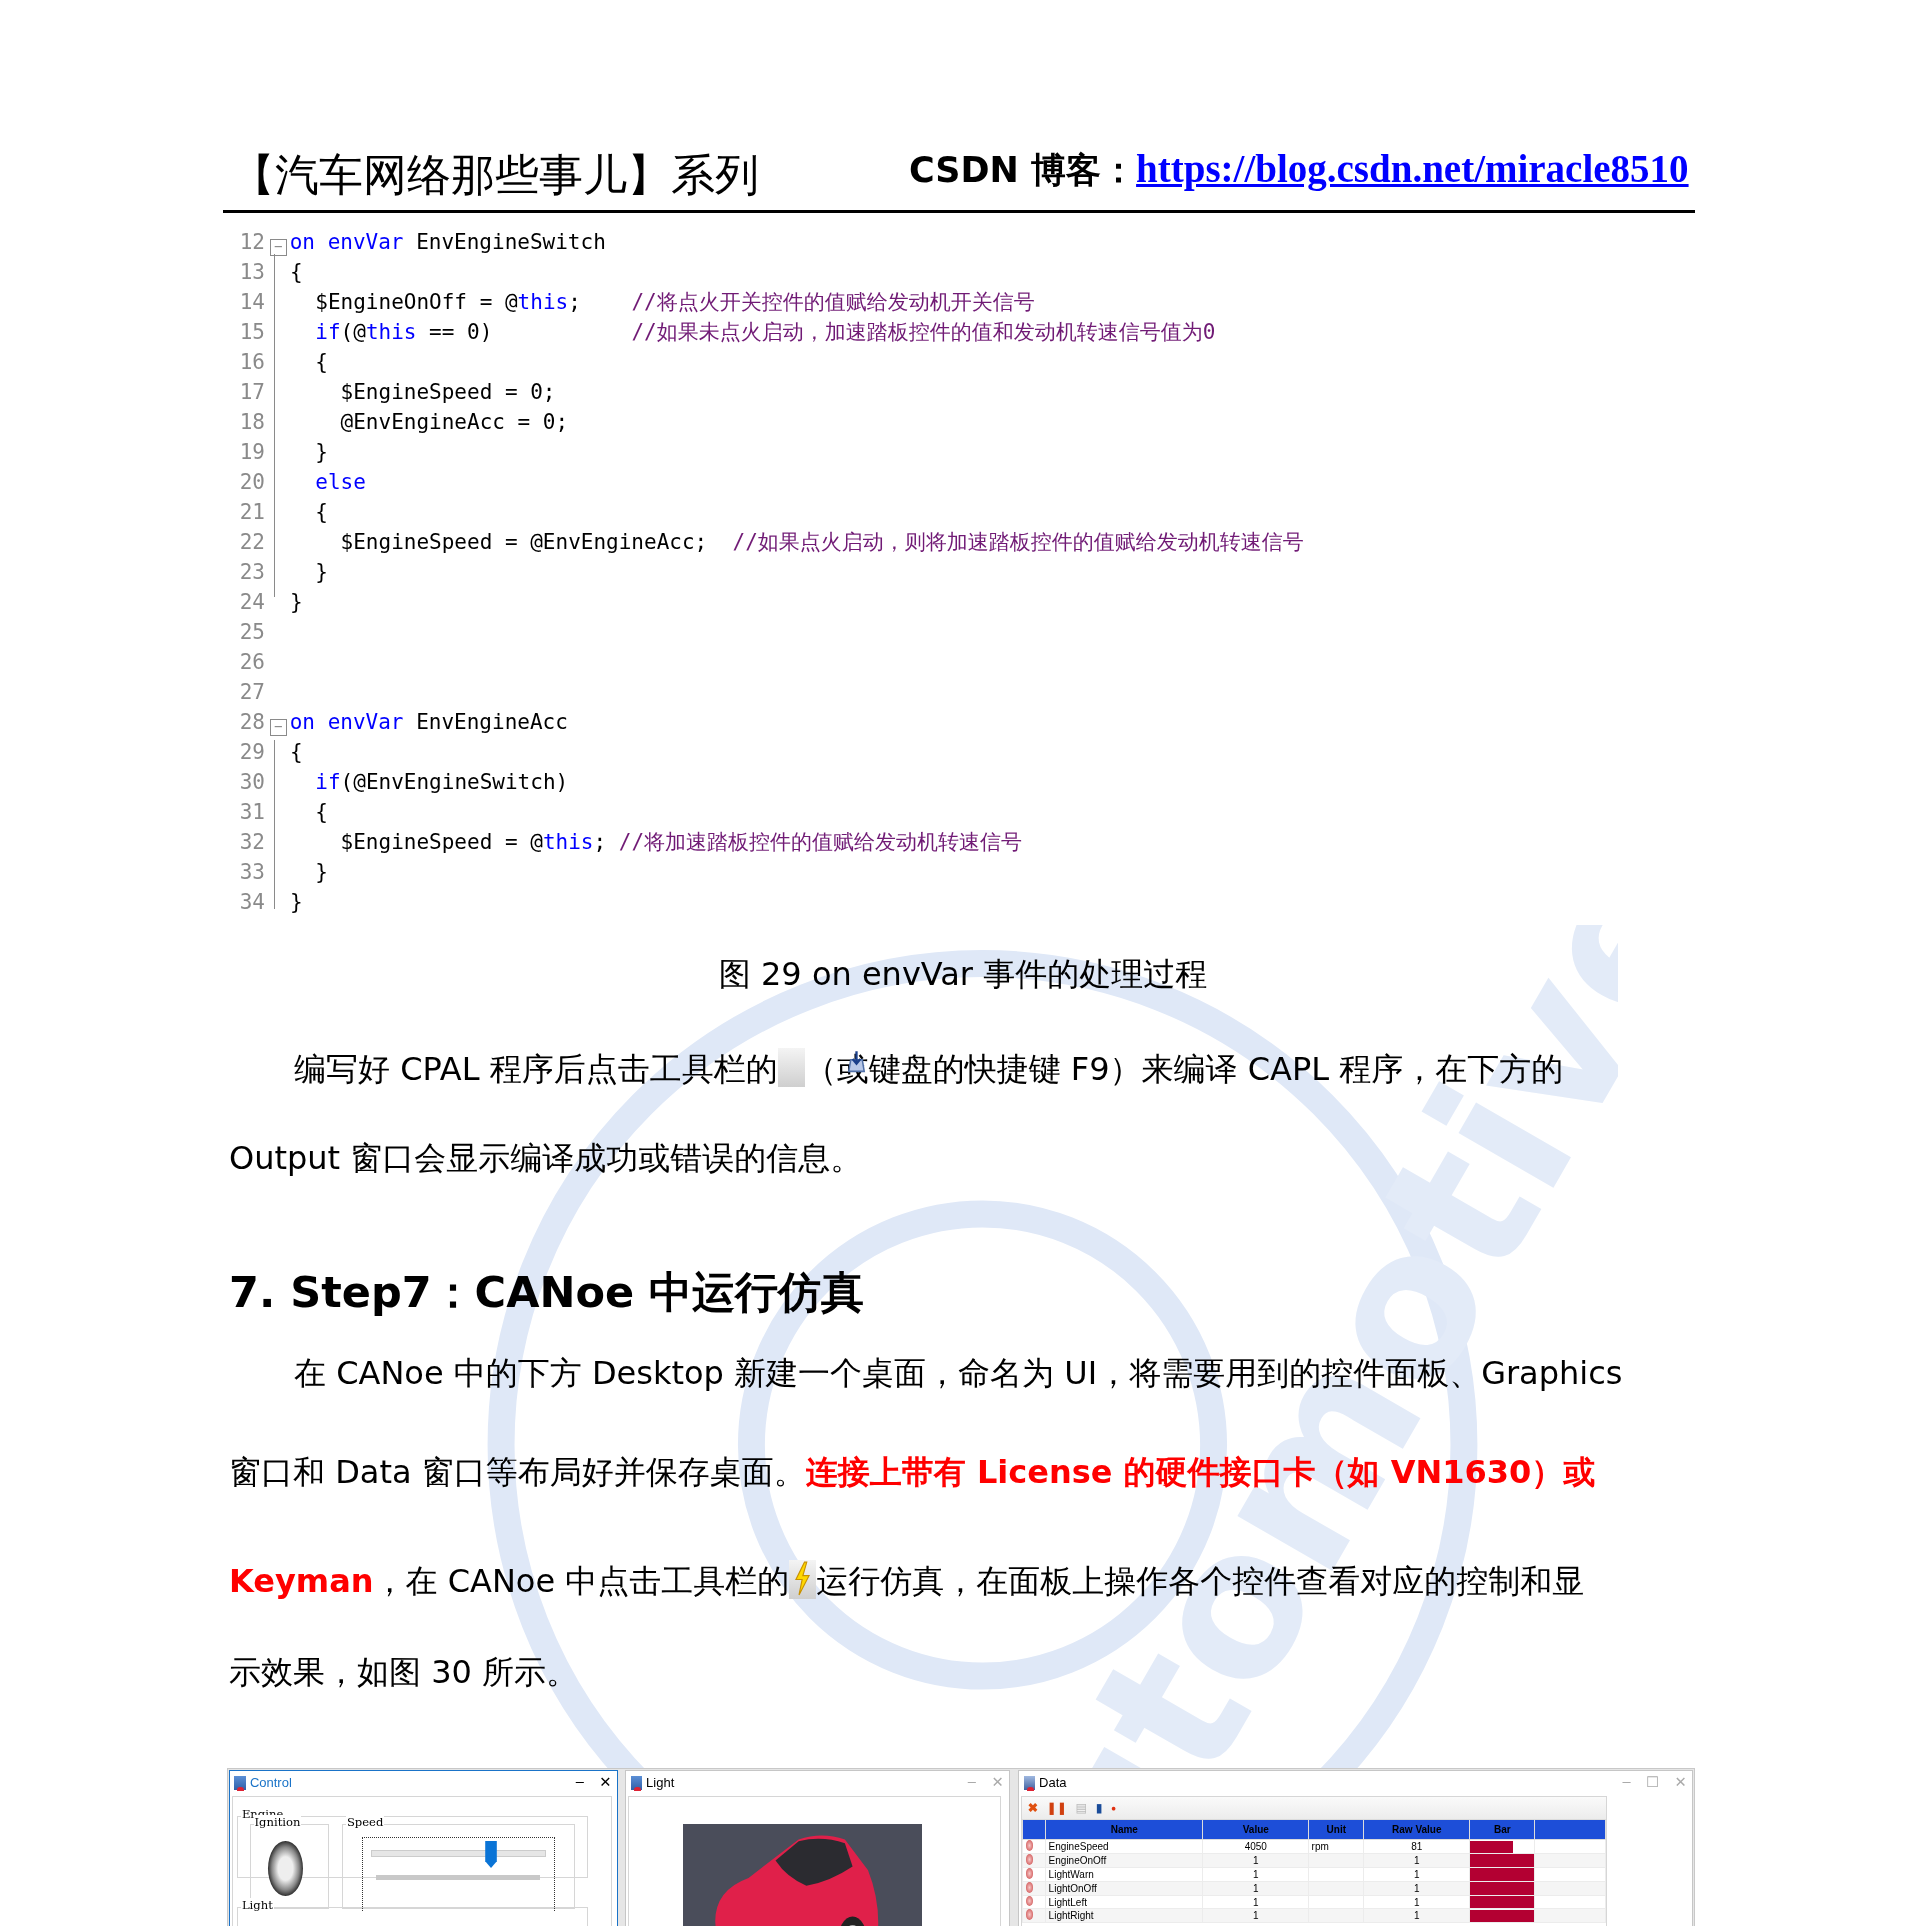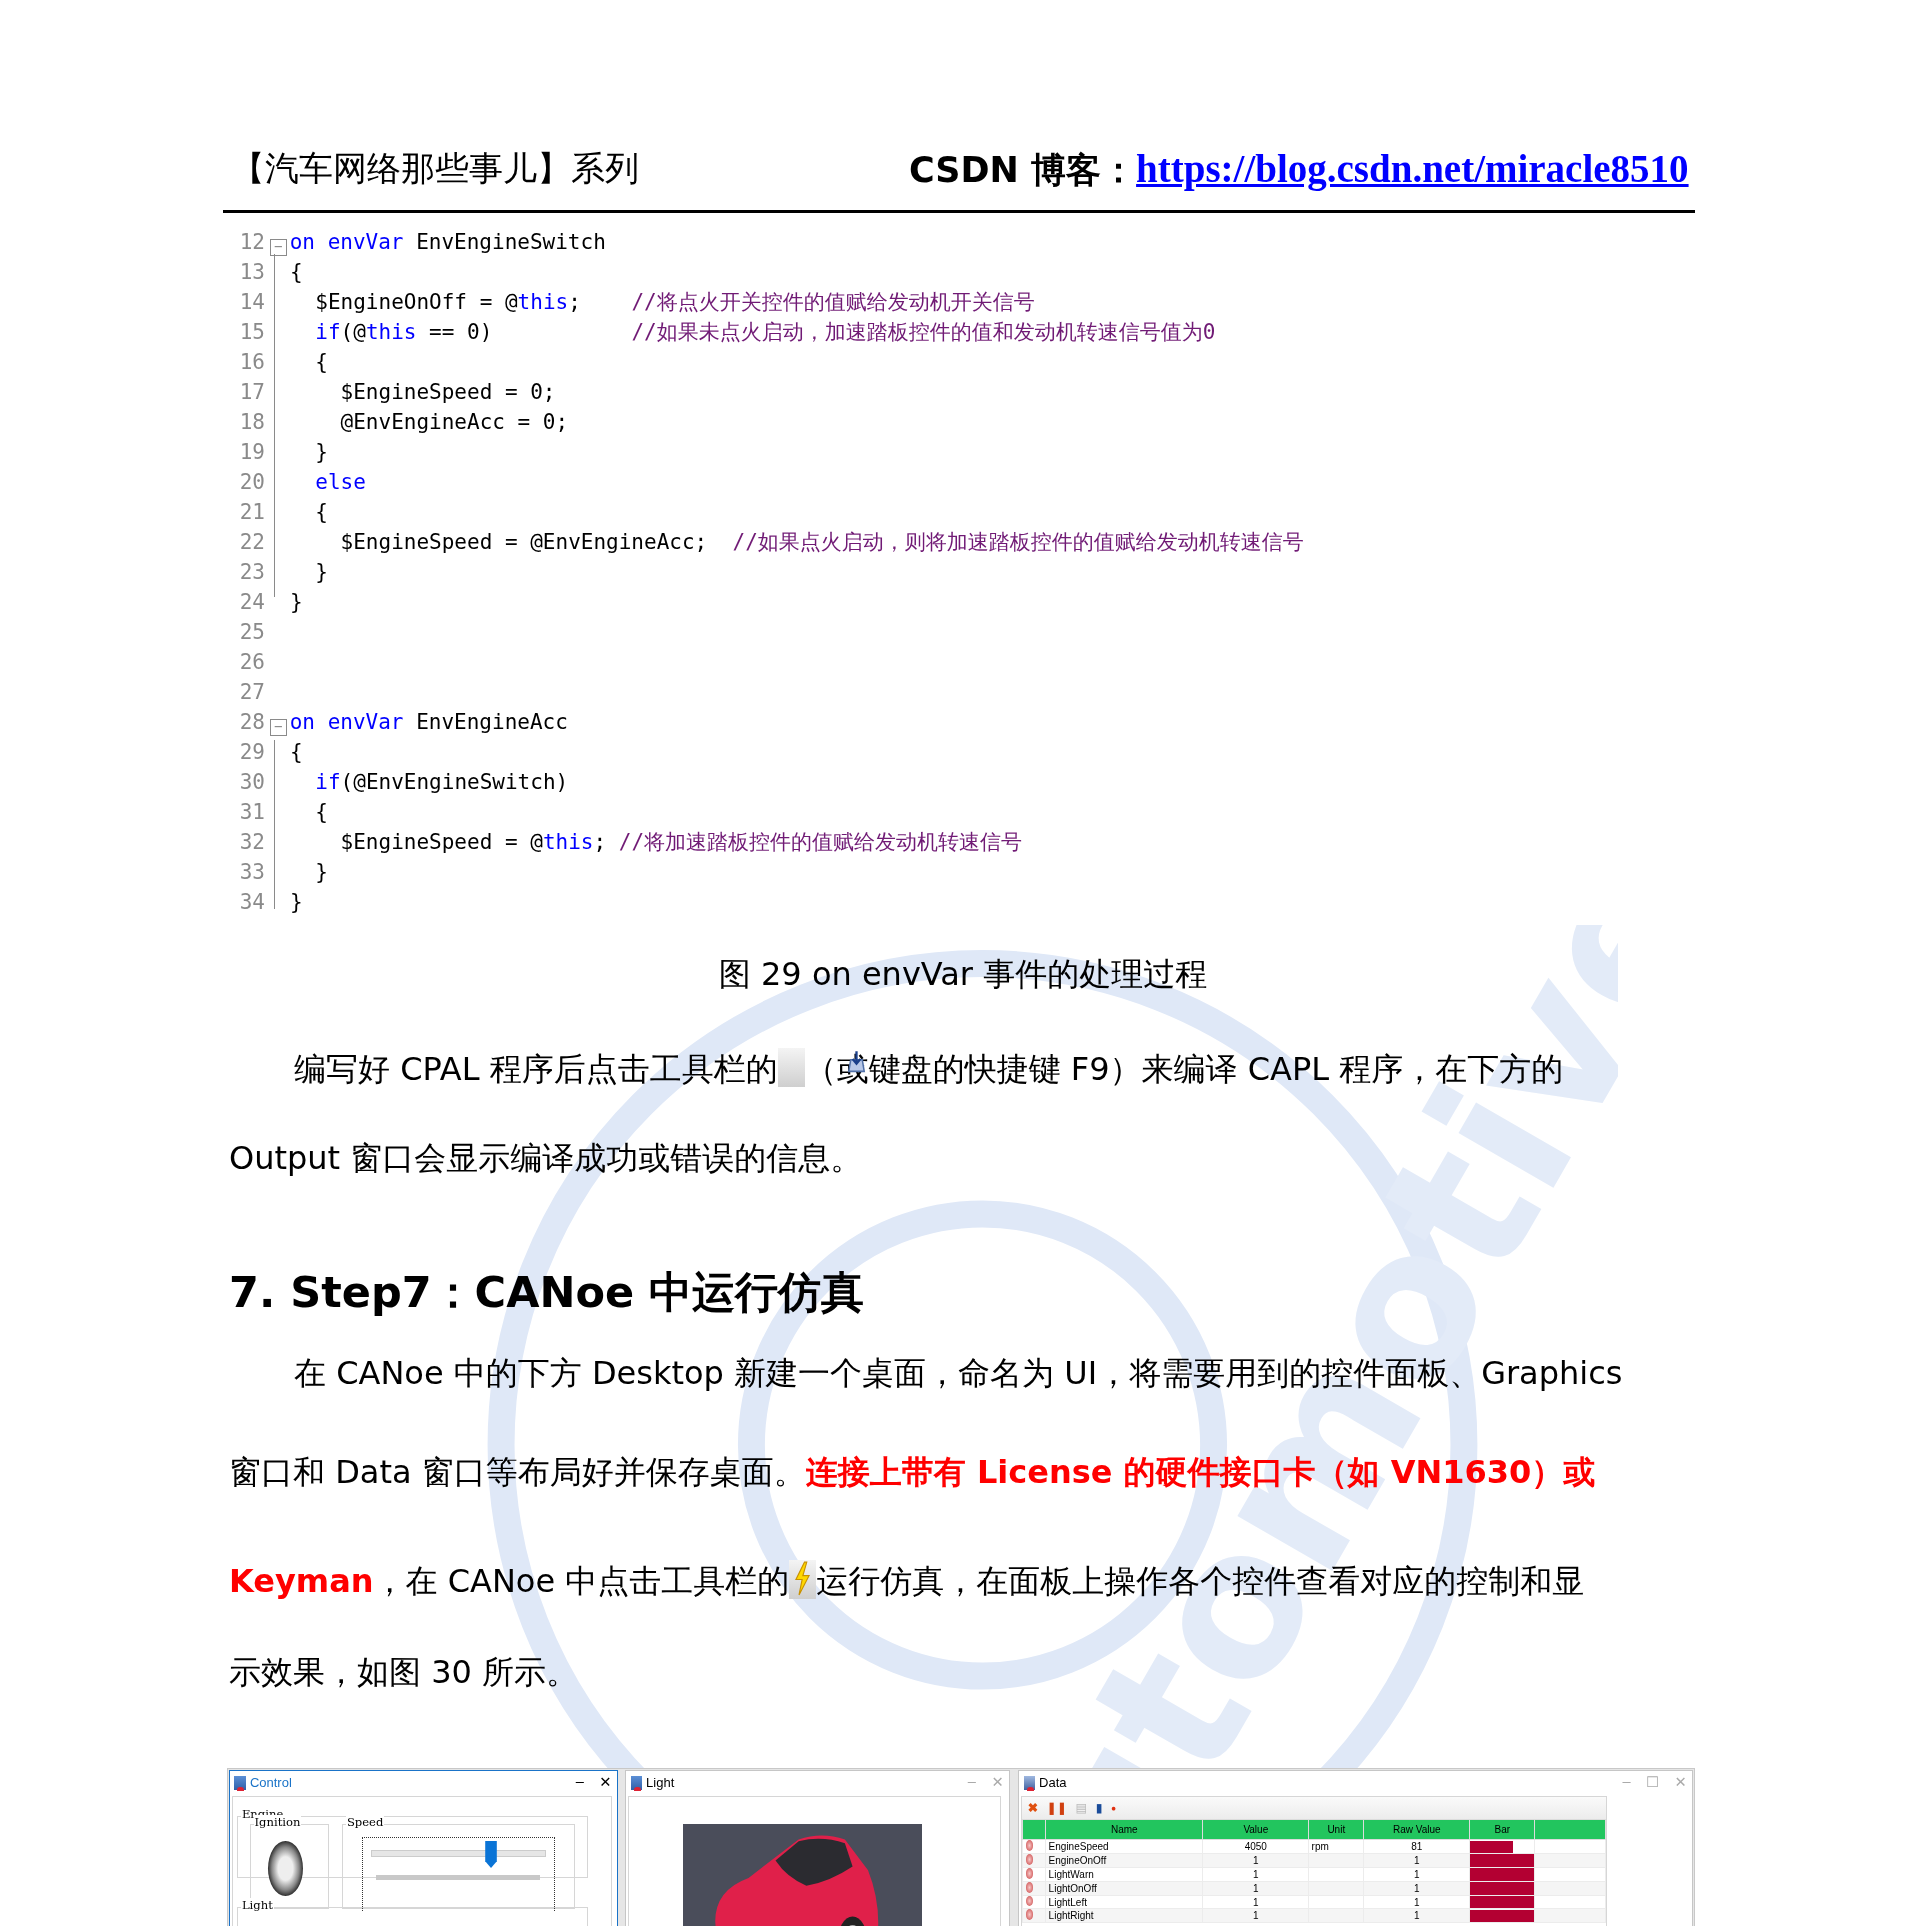--- a/index.html
+++ b/index.html
@@ -1,21 +1,21 @@
 <!DOCTYPE html>
 <html style="font-size:6.2px"><head>
 <meta charset="utf-8">
 <style>
   html,body{margin:0;padding:0;background:#fff;}
   body{width:1911px;height:2703px;position:relative;overflow:hidden;font-family:"DejaVu Sans","Liberation Sans",sans-serif;color:#000;}
   .abs{position:absolute;}
   
   .wm{position:absolute;left:347px;top:925px;width:1271px;height:1040px;pointer-events:none;}
   
-  .hdr-left{left:231px;top:146px;font-size:34px;}
+  .hdr-left{left:231px;top:146px;font-size:44px;}
   .hdr-right{left:909px;top:146px;font-size:35px;white-space:nowrap;}
   .hdr-right b{font-family:"DejaVu Sans",sans-serif;font-weight:bold;}
   .hdr-right a{color:#0000ff;font-family:"Liberation Serif",serif;font-weight:bold;text-decoration:underline;font-size:39px;}
   .hdr-line{left:223px;top:210px;width:1472px;height:3.1px;background:#000;}
   
   .code{left:223px;top:227px;font-family:"DejaVu Sans Mono","Liberation Mono",monospace;font-size:21px;line-height:30px;white-space:pre;}
   .ln{display:inline-block;width:42px;text-align:right;color:#8a8a8a;}
   .fold{display:inline-block;width:17px;height:17px;box-sizing:border-box;border:1.2px solid #8a8a8a;margin:0 3.1px 0 4.6px;vertical-align:-2.3px;font-size:14px;line-height:13px;text-align:center;color:#8a8a8a;}
   .gut{display:inline-block;width:25px;}
   .kw{color:#0000ff;}
@@ -36,21 +36,21 @@
   .tb .ic:after{content:"";position:absolute;left:3.1px;bottom:-1.5px;width:7px;height:3.9px;border-radius:3.1px 3.1px 0 0;background:#d23;}
   .tb .title{font-size:13px;}
   .win.active .title{color:#1a73c8;}
   .ctrls{position:absolute;right:5.4px;top:2.3px;display:flex;gap:15.4px;font-size:14.6px;color:#aaa;}
   .win.active .ctrls{color:#000;}
   .inner{position:absolute;border:1.2px solid #d6d6d6;box-sizing:border-box;background:#fff;}
   .grp{position:absolute;border:1.2px solid #d6d6d6;box-sizing:border-box;}
   .grp > .lg{position:absolute;top:-10px;left:3.1px;background:#fff;font-family:"DejaVu Serif",serif;font-size:11.6px;padding:0 0.8px;}
   
   table.dt{position:absolute;border-collapse:collapse;font-size:10px;font-family:"Liberation Sans",sans-serif;}
-  table.dt th{background:#22c55e;font-weight:normal;border:0.8px solid #dcdcdc;height:17px;}
+  table.dt th{background:#1d4ed8;font-weight:bold;border:0.8px solid #dcdcdc;height:17px;}
   table.dt td{border:0.8px solid #ececec;height:12.7px;padding:0 2.3px;}
   table.dt tr:nth-child(even) td{background:#f5f5f5;}
   .num{text-align:center;}
   .barcell{padding:0!important;}
   .bar{height:12.7px;background:#b30032;}
   .redicon{display:inline-block;width:7.7px;height:10.8px;border-radius:50%;background:radial-gradient(#f8c8c8,#c84040);}
 </style>
 </head>
 <body>
 

